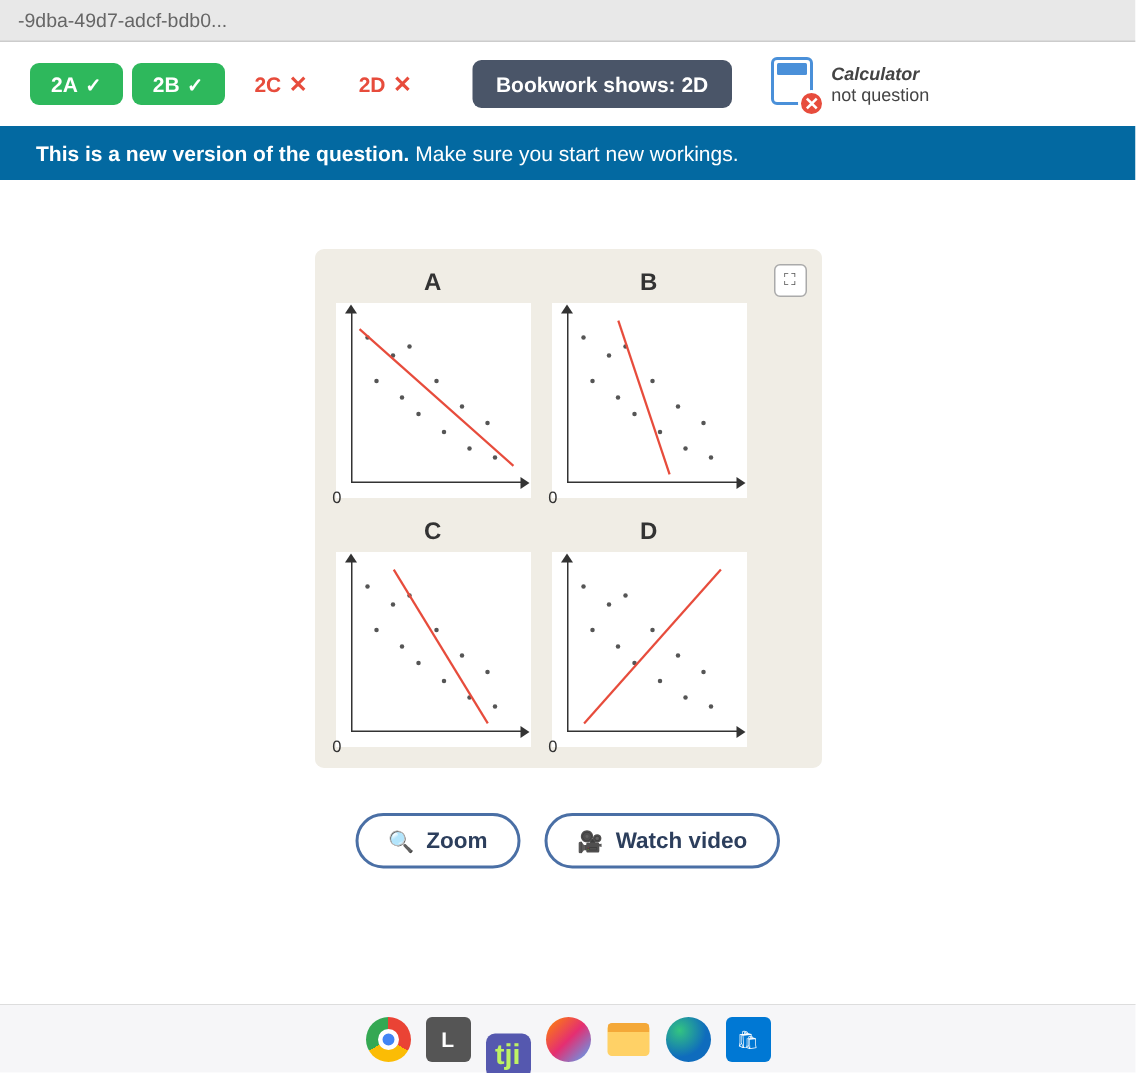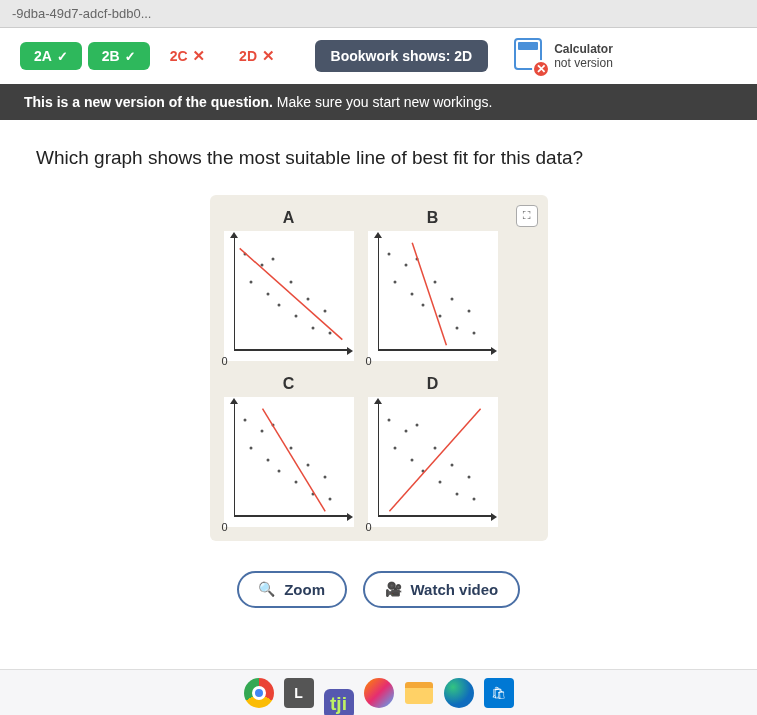--- a/index.html
+++ b/index.html
@@ -85,23 +85,23 @@
       height: 18px;
       border-radius: 50%;
       font-size: 12px;
       font-weight: 900;
       display: flex;
       align-items: center;
       justify-content: center;
       border: 2px solid #fff;
     }
     .calc-text { font-size: 12px; color: #444; line-height: 1.2; }
-    .calc-text .t1 { font-weight: 600; }
+    .calc-text .t1 { font-weight: 600; font-style: italic; }
     .banner {
-      background: #404040;
+      background: #0369a1;
       color: #fff;
       padding: 10px 24px;
       font-size: 14px;
     }
     .banner strong { font-weight: 700; }
     .question {
       padding: 24px 36px 12px;
       font-size: 19px;
       color: #222;
       line-height: 1.5;
@@ -300,31 +300,30 @@
 
   <div class="calc-box">
     <div class="calc-icon">
       <div class="calc-body">
           <div class="calc-screen"></div>
         </div>
       <div class="calc-x">✕</div>
     </div>
     <div class="calc-text">
       <div class="t1">Calculator</div>
-      <div>not version</div>
+      <div>not question</div>
     </div>
   </div>
 </div>
 
 <div class="banner">
   <strong>This is a new version of the question.</strong><span> Make sure you start new workings.</span>
 </div>
 
 <div class="question">
-  <div>Which graph shows the most suitable line of best fit for this data?</div>
 </div>
 
 <div class="graphs-wrap">
   <div class="graphs-bg">
     <div class="fullscreen-icon">⛶</div>
     <div class="graphs-grid" id="graphs-grid">
         <div class="graph-cell">
           <div class="graph-label">A</div>
           <div class="graph">
     <div class="axis-x"></div>

